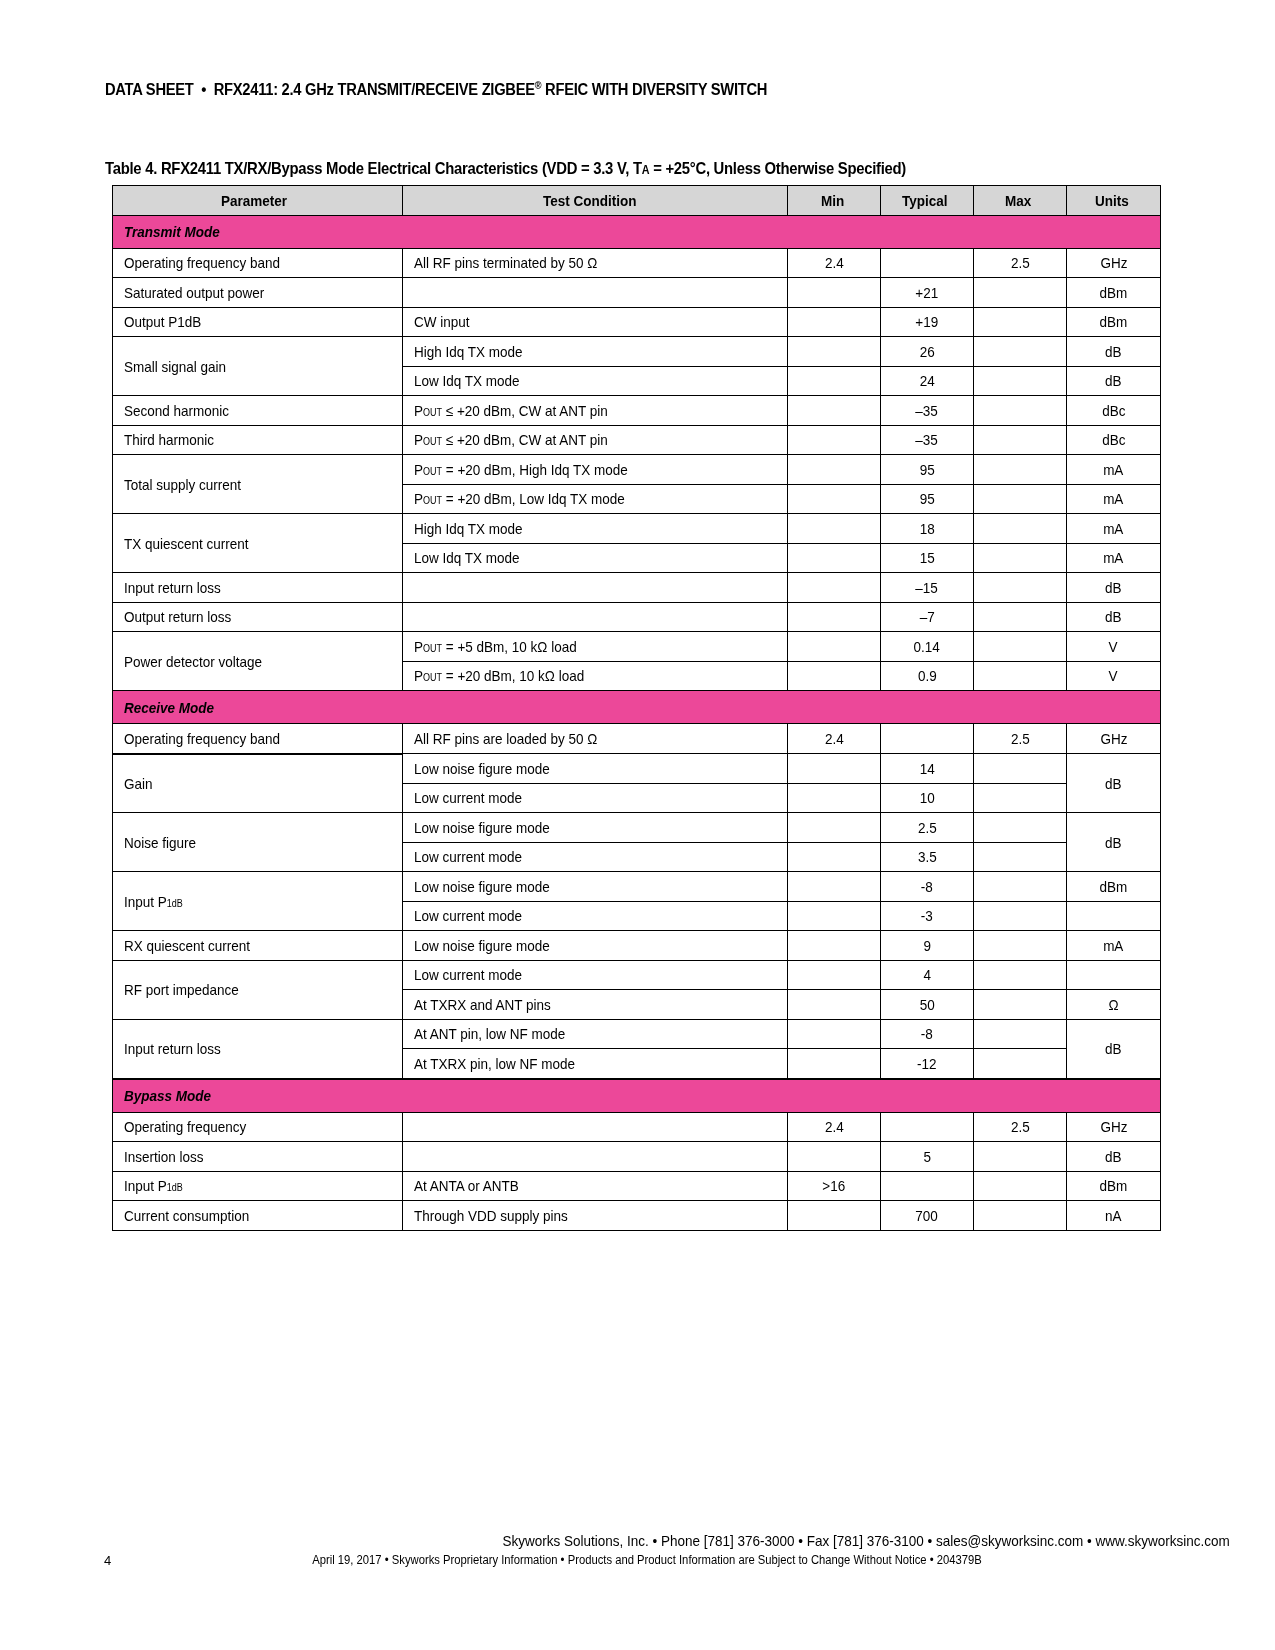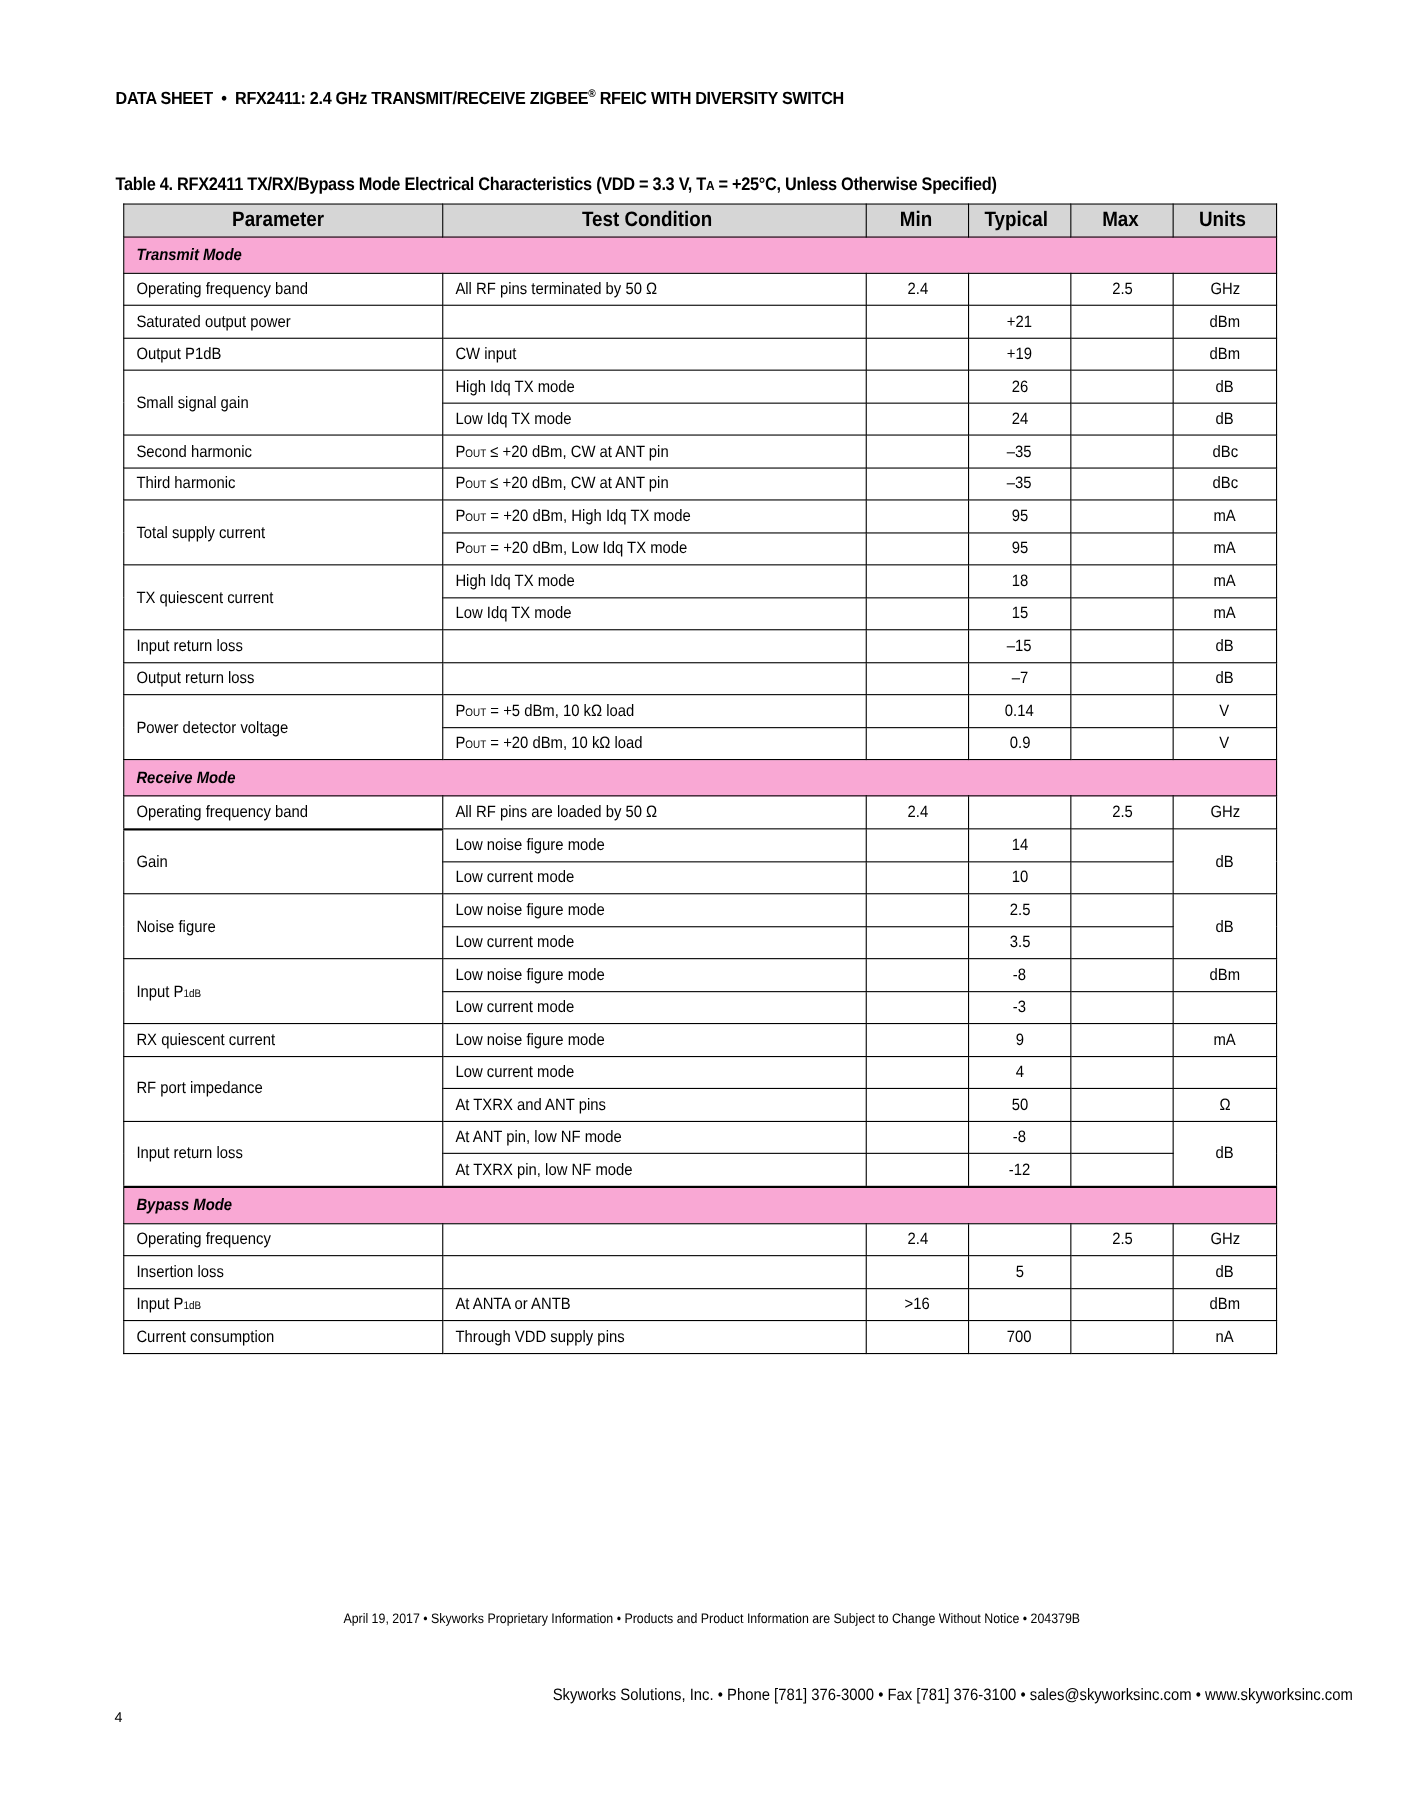--- a/index.html
+++ b/index.html
@@ -7,28 +7,28 @@
          font-family: "Liberation Sans", sans-serif; color:#000; }
   .doc-header { position:absolute; left:105px; top:80px; font-size:16px; font-weight:bold;
                 letter-spacing:-0.3px; transform:scaleX(0.92); transform-origin:left top; white-space:nowrap; }
   .doc-header sup { font-size:10px; }
   .table-caption { position:absolute; left:105px; top:159px; font-size:16.5px; font-weight:bold;
                    letter-spacing:-0.3px; transform:scaleX(0.9); transform-origin:left top; white-space:nowrap; }
   .table-caption .sub { font-size:12px; }
   table.spec { position:absolute; left:112px; top:185px; width:1048px; border-collapse:collapse;
                font-size:15px; table-layout:fixed; }
   table.spec td, table.spec th { border:1.3px solid #000; height:28.5px; padding:0 11px; vertical-align:middle; }
-  table.spec th { background:#d6d6d6; font-weight:bold; text-align:center; font-size:19px; }
+  table.spec th { background:#d6d6d6; font-weight:bold; text-align:center; font-size:15px; }
   table.spec td.num { text-align:center; }
-  table.spec tr.section td { background:#f9a8d4; font-weight:bold; font-style:italic; height:32px; }
+  table.spec tr.section td { background:#ec4899; font-weight:bold; font-style:italic; height:32px; }
   .narrow { display:inline-block; transform:scaleX(0.9); transform-origin:left center; white-space:nowrap; }
   td.num .narrow { transform-origin:center center; }
   .smallcaps { font-size:10px; }
   .footer-line1 { position:absolute; left:0; width:1270px; top:1532px; text-align:right; font-size:15px; padding-left:20px; box-sizing:border-box; }
-  .footer-line2 { position:absolute; left:0; width:1275px; top:1464px; text-align:center; font-size:12.5px; padding-left:20px; box-sizing:border-box; }
+  .footer-line2 { position:absolute; left:0; width:1275px; top:1553px; text-align:center; font-size:12.5px; padding-left:20px; box-sizing:border-box; }
   .page-number { position:absolute; left:104px; top:1553px; font-size:13px; }
   .thick-top td { border-top:2.5px solid #000 !important; }
 </style>
 </head>
 <body>
 
 <div class="doc-header">
   <span>DATA SHEET</span>
   &nbsp;<span>•</span>&nbsp;
   <span>RFX2411: 2.4 GHz TRANSMIT/RECEIVE ZIGBEE</span><sup>®</sup>

